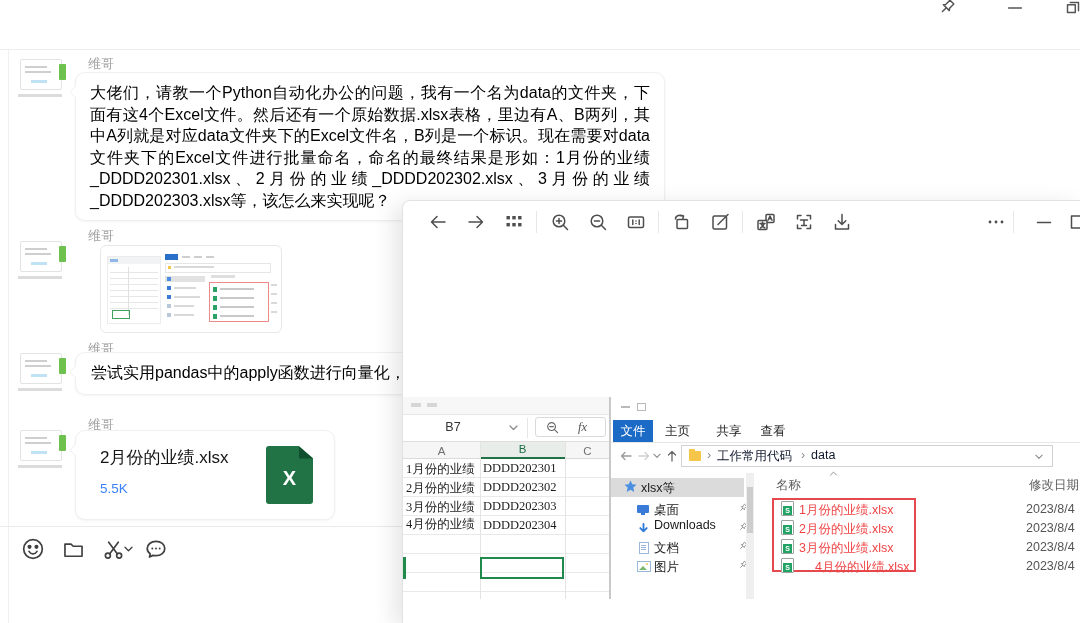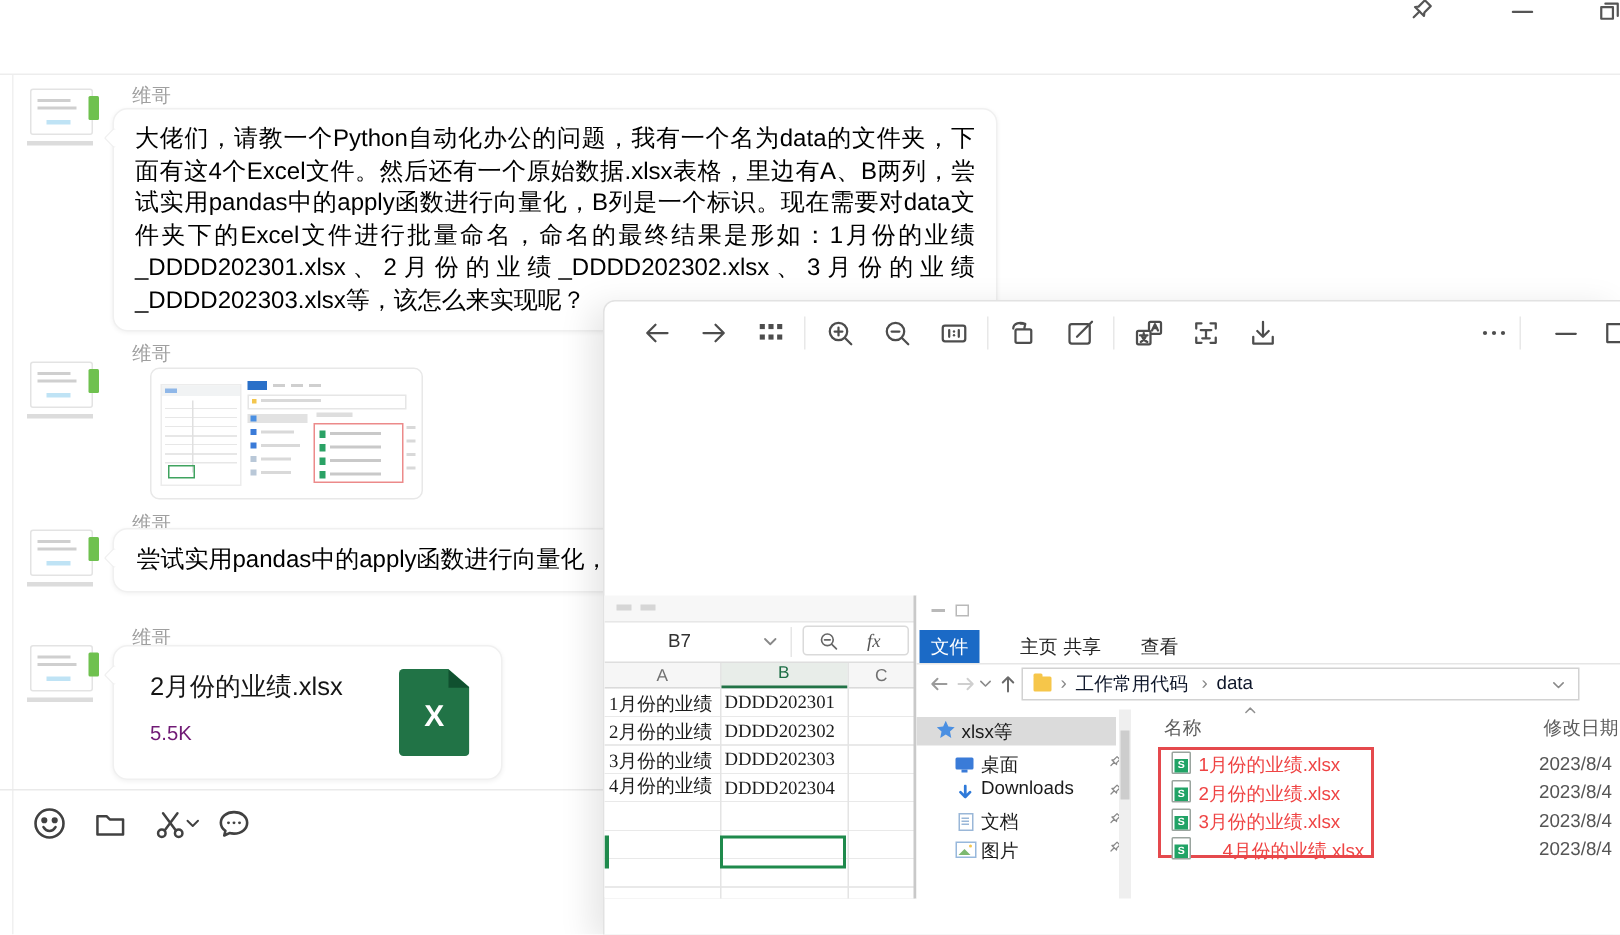--- a/index.html
+++ b/index.html
@@ -31,21 +31,21 @@
   #msg1-bubble{left:75px;top:72px;width:560px;padding:9px 14px;font-size:16px;line-height:21.5px;color:#000;text-align:justify}
   #msg3-bubble{left:75px;top:352px;padding:10px 15px;font-size:16px;color:#000;white-space:nowrap}
 
   
   #thumb{position:absolute;left:100px;top:245px;width:180px;height:86px;background:#fff;border:1px solid #e8e8e8;border-radius:6px;overflow:hidden;cursor:pointer}
   #thumb .d{position:absolute}
 
   
   #file-card{left:75px;top:430px;width:258px;height:88px;cursor:pointer}
   #file-name{position:absolute;left:24px;top:15px;font-size:17px;color:#151515}
-  #file-size{position:absolute;left:24px;top:50px;font-size:13.5px;color:#701a75}
+  #file-size{position:absolute;left:24px;top:50px;font-size:13.5px;color:#3b82f6}
   #xicon{position:absolute;left:190px;top:15px;width:47px;height:58px;background:#217346;border-radius:3px;
          clip-path:polygon(0 0,70% 0,100% 21%,100% 100%,0 100%)}
   #xicon::after{content:"";position:absolute;right:0;top:0;width:14.5px;height:12.5px;background:#10502f;
          clip-path:polygon(0 0,100% 100%,0 100%)}
   #xletter{position:absolute;left:0;right:0;top:21px;text-align:center;color:#fff;font-weight:bold;font-size:20px}
 
   #composer-divider{position:absolute;left:0;top:526px;width:1080px;height:1px;background:#eaeaea}
   .cbtn{position:absolute;width:26px;height:26px;cursor:pointer}
 
   
@@ -133,21 +133,21 @@
 <div class="sender" style="left:88px;top:55px">维哥</div>
 <div class="avatar" style="left:18px;top:58px">
   <div class="av-card">
     <div class="av-l" style="top:6px;width:22px"></div>
       <div class="av-l" style="top:11px;width:26px"></div>
     <div class="av-b"></div>
       <div class="av-g"></div>
   </div>
   <div class="av-cap"></div>
 </div>
-<div class="bubble" id="msg1-bubble">大佬们，请教一个Python自动化办公的问题，我有一个名为data的文件夹，下面有这4个Excel文件。然后还有一个原始数据.xlsx表格，里边有A、B两列，尝试实用pandas中的apply函数进行向量化，B列是一个标识。现在需要对data文件夹下的Excel文件进行批量命名，命名的最终结果是形如：1月份的业绩_DDDD202301.xlsx、2月份的业绩_DDDD202302.xlsx、3月份的业绩_DDDD202303.xlsx等，该怎么来实现呢？</div>
+<div class="bubble" id="msg1-bubble">大佬们，请教一个Python自动化办公的问题，我有一个名为data的文件夹，下面有这4个Excel文件。然后还有一个原始数据.xlsx表格，里边有A、B两列，其中A列就是对应data文件夹下的Excel文件名，B列是一个标识。现在需要对data文件夹下的Excel文件进行批量命名，命名的最终结果是形如：1月份的业绩_DDDD202301.xlsx、2月份的业绩_DDDD202302.xlsx、3月份的业绩_DDDD202303.xlsx等，该怎么来实现呢？</div>
 
 <div class="sender" style="left:88px;top:227px">维哥</div>
 <div class="avatar" style="left:18px;top:240px">
   <div class="av-card">
     <div class="av-l" style="top:6px;width:22px"></div>
       <div class="av-l" style="top:11px;width:26px"></div>
     <div class="av-b"></div>
       <div class="av-g"></div>
   </div>
   <div class="av-cap"></div>
@@ -405,22 +405,22 @@
       <div id="s-sel"></div>
     </div>
 
     <div id="shot-sep"></div>
 
     <div id="exp">
       <div class="d" style="left:10px;top:9px;width:9px;height:2px;background:#b9b9b9"></div>
       <div class="d" style="left:26px;top:6px;width:7px;height:6px;border:1px solid #b9b9b9"></div>
 
       <div id="exp-tab-file">文件</div>
-      <div class="exp-tab" style="left:54px;width:40px;text-align:right">主页</div>
-      <div class="exp-tab" style="left:98px;width:40px;">共享</div>
+      <div class="exp-tab" style="left:54px;width:40px;text-align:left">主页</div>
+      <div class="exp-tab" style="left:98px;width:40px;text-align:center">共享</div>
       <div class="exp-tab" style="left:142px;width:40px;text-align:center">查看</div>
       <div id="exp-ribline"></div>
 
       <div class="d" style="left:8px;top:52px">
         <svg width="14" height="14" viewBox="0 0 14 14" class="ico2" style="stroke:#9b9b9b;stroke-width:1.3">
             <path d="M12 7 H2.5 M6 3.5 L2.5 7 L6 10.5"></path>
           </svg>
       </div>
       <div class="d" style="left:26px;top:52px">
         <svg width="14" height="14" viewBox="0 0 14 14" class="ico2" style="stroke:#cfcfcf;stroke-width:1.3">

